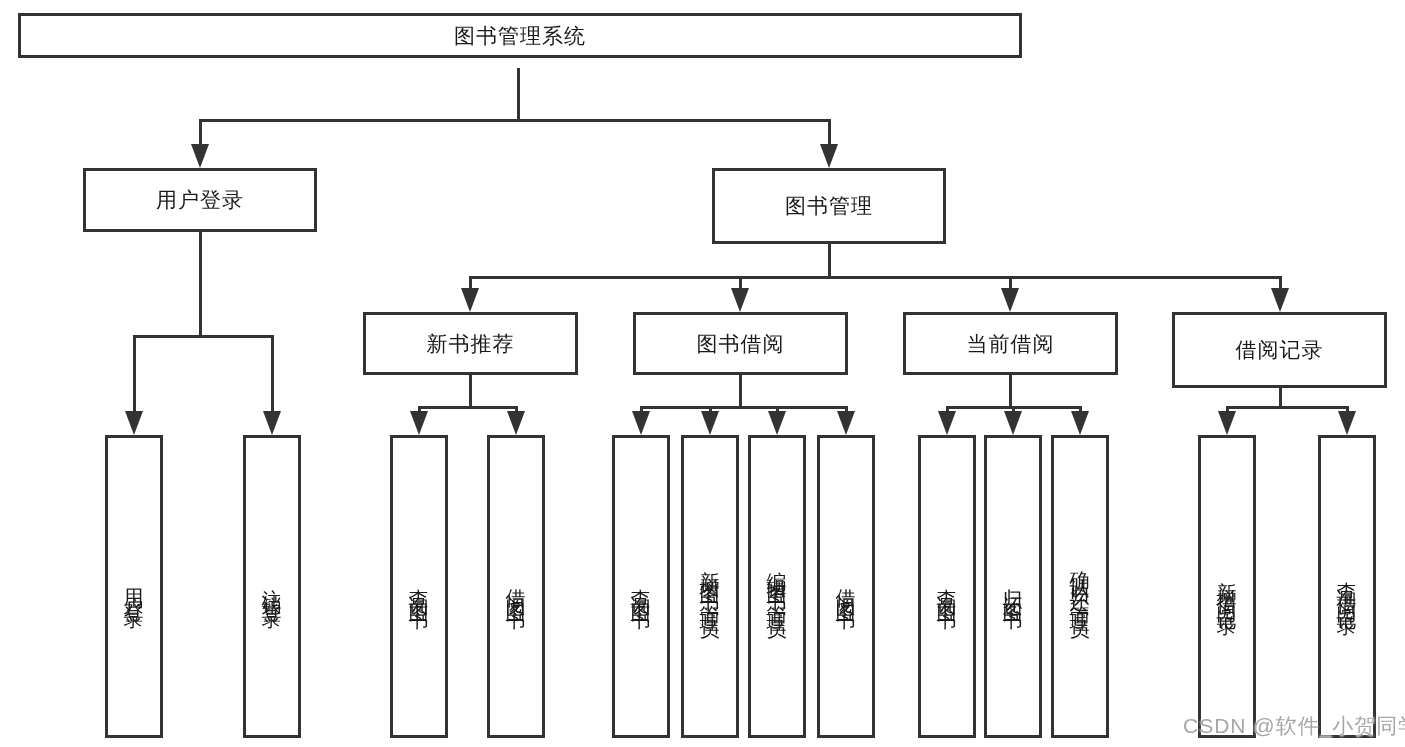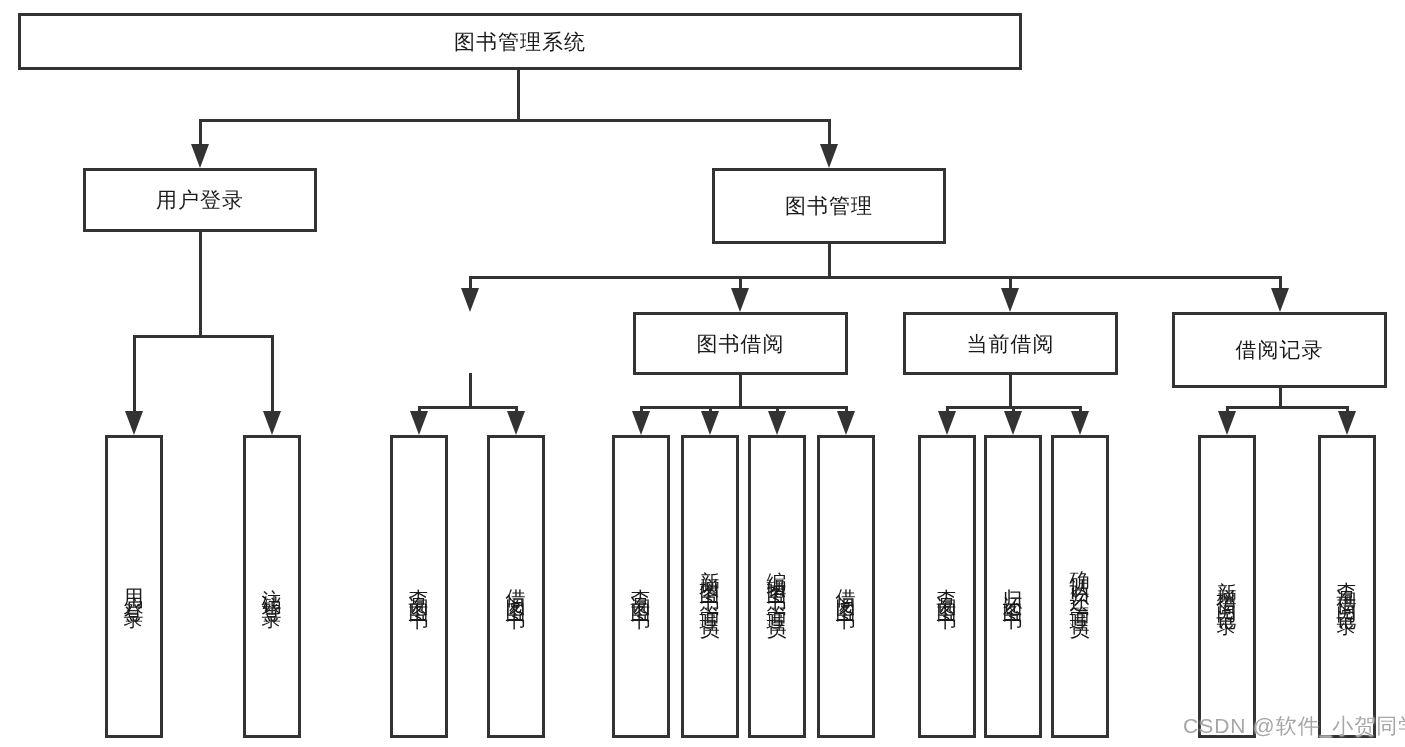--- a/index.html
+++ b/index.html
@@ -57,21 +57,21 @@
     text-shadow:0 0 3px #ffffff,0 0 2px #ffffff;
     z-index:2;
     white-space:nowrap;
   }
 </style>
 </head>
 <body>
 
 <div id="stage">
 
-  <div class="box" style="left:18px;top:13px;width:1004px;height:57px;">
+  <div class="box" style="left:18px;top:13px;width:1004px;height:45px;">
     <span>图书管理系统</span>
   </div>
 
   <div class="vl" style="left:517px;top:68px;height:54px;"></div>
   <div class="hl" style="left:199px;top:119px;width:631px;"></div>
   <div class="vl" style="left:199px;top:119px;height:28px;"></div>
   <div class="ar" style="left:191px;top:144px;"></div>
   <div class="vl" style="left:828px;top:119px;height:28px;"></div>
   <div class="ar" style="left:820px;top:144px;"></div>
 
@@ -93,20 +93,23 @@
   <div class="hl" style="left:469px;top:276px;width:813px;"></div>
   <div class="vl" style="left:469px;top:276px;height:14px;"></div>
   <div class="ar" style="left:461px;top:288px;"></div>
   <div class="vl" style="left:739px;top:276px;height:14px;"></div>
   <div class="ar" style="left:731px;top:288px;"></div>
   <div class="vl" style="left:1009px;top:276px;height:14px;"></div>
   <div class="ar" style="left:1001px;top:288px;"></div>
   <div class="vl" style="left:1279px;top:276px;height:14px;"></div>
   <div class="ar" style="left:1271px;top:288px;"></div>
 
+  <div class="box" style="left:363px;top:312px;width:215px;height:63px;">
+    <span>新书推荐</span>
+  </div>
   <div class="box" style="left:903px;top:312px;width:215px;height:63px;">
     <span>当前借阅</span>
   </div>
   <div class="box" style="left:633px;top:312px;width:215px;height:63px;">
     <span>图书借阅</span>
   </div>
   <div class="box" style="left:1172px;top:312px;width:215px;height:76px;">
     <span>借阅记录</span>
   </div>
 

